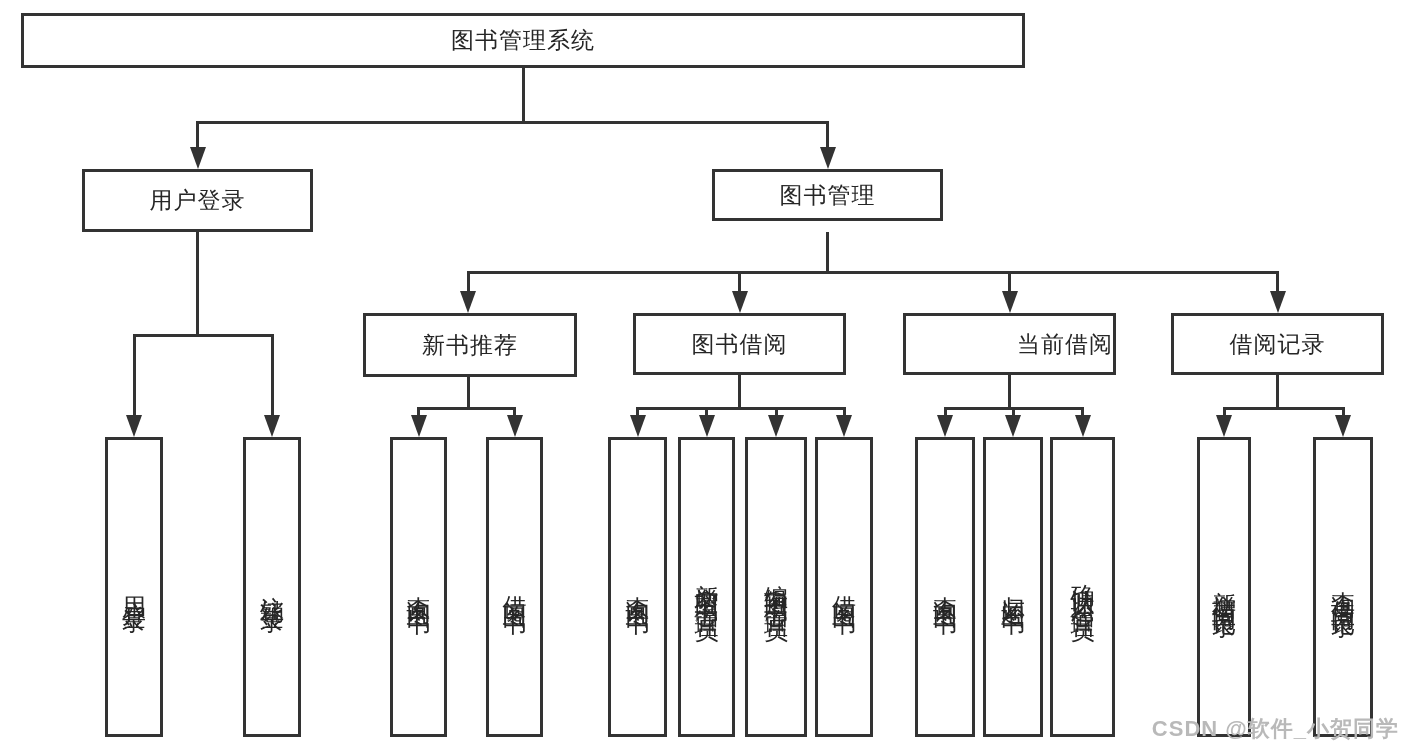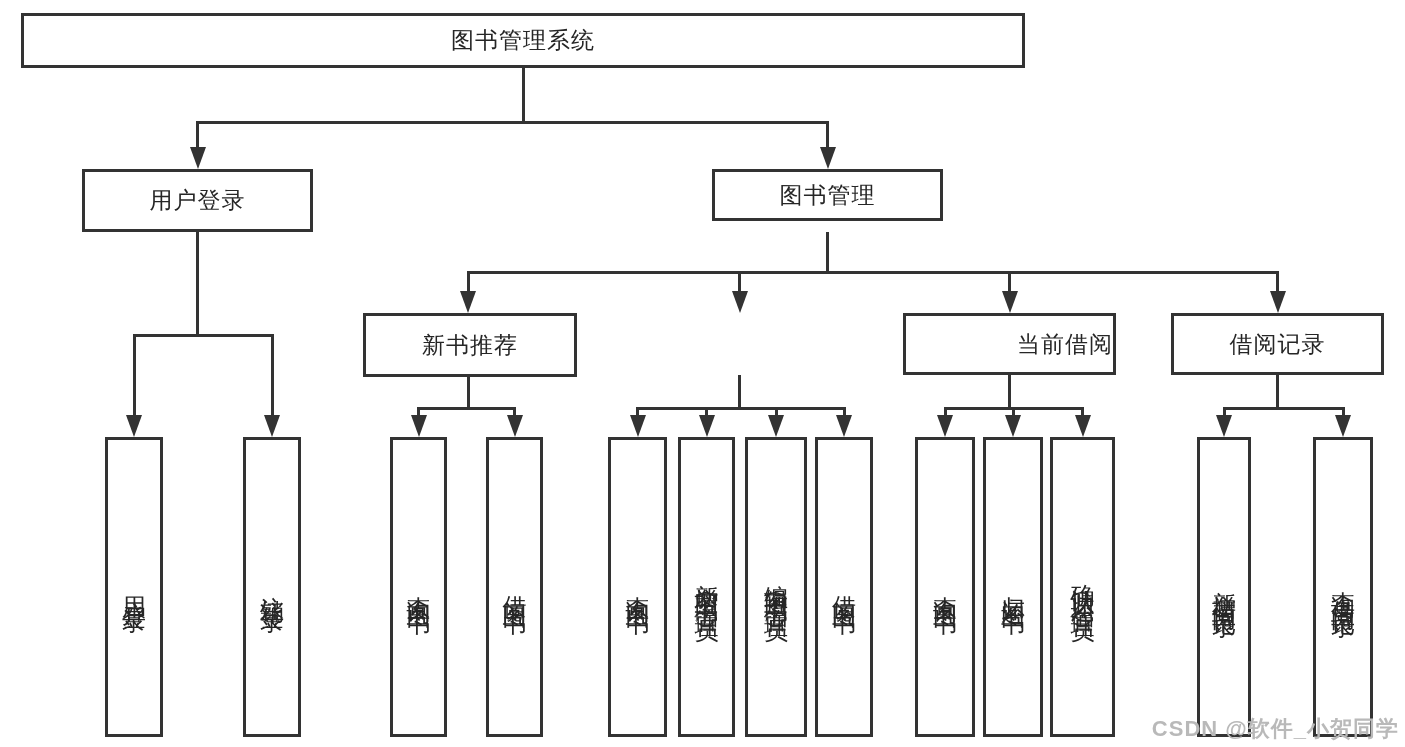--- a/index.html
+++ b/index.html
@@ -59,20 +59,23 @@
       <span>图书管理系统</span>
     </div>
     <div class="box" style="left: 82px; top: 169px; width: 231px; height: 63px;">
       <span>用户登录</span>
     </div>
     <div class="box" style="left: 712px; top: 169px; width: 231px; height: 52px;">
       <span>图书管理</span>
     </div>
     <div class="box" style="left: 342px; top: 313px; width: 214px; height: 64px; margin-left: 21px;">
       <span>新书推荐</span>
+    </div>
+    <div class="box" style="left: 633px; top: 313px; width: 213px; height: 62px;">
+      <span>图书借阅</span>
     </div>
     <div class="box" style="left: 903px; top: 313px; width: 213px; height: 62px; justify-content: flex-end;">
       <span>当前借阅</span>
     </div>
     <div class="box" style="left: 1171px; top: 313px; width: 213px; height: 62px;">
       <span>借阅记录</span>
     </div>
     <div class="box vbox" style="left: 105px; top: 437px; width: 58px; height: 300px;">
       <span>用户登录</span>
     </div>

